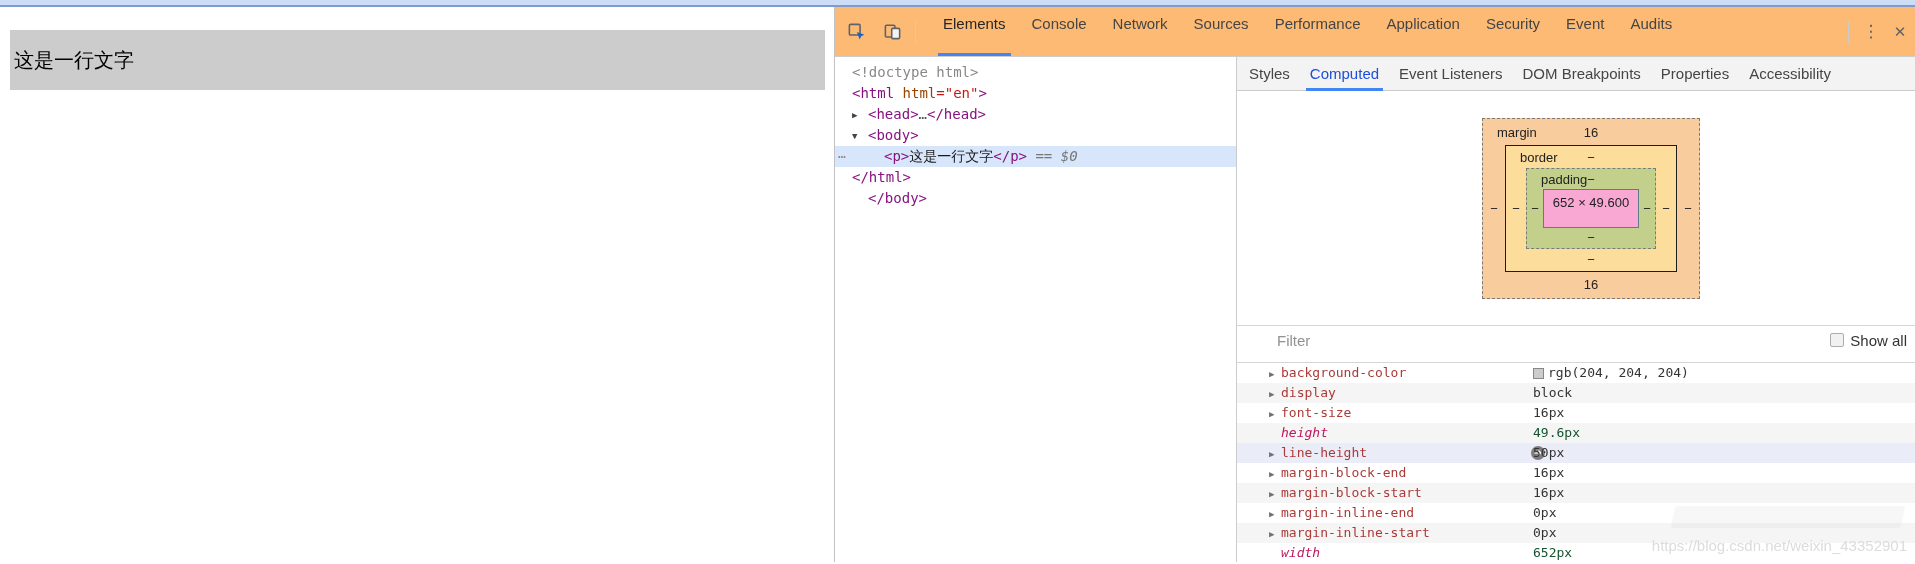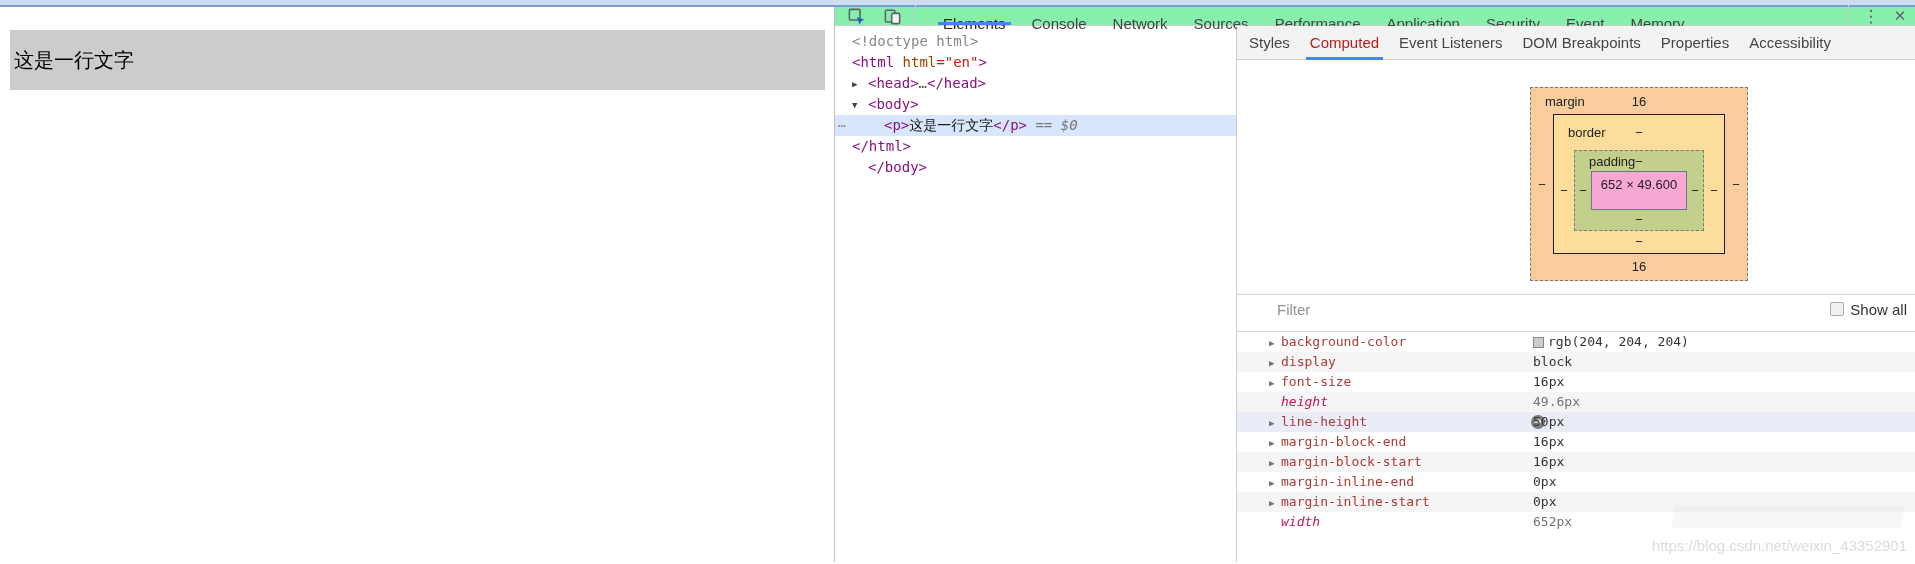--- a/index.html
+++ b/index.html
@@ -17,21 +17,21 @@
   .page { width:835px; height:100%; background:#fff; border-right:1px solid #c2c2c2; }
   .para {
     margin:23px 10px 0 10px; height:60px; width:815px; background:#cccccc;
     line-height:60px; font-size:20px; color:#000; padding-left:4px;
     font-family:"Liberation Sans", sans-serif;
   }
 
   
   .devtools { flex:1; display:flex; flex-direction:column; height:100%; }
   .toolbar {
-    height:19px; background:#86efac; border-bottom:1px solid #ccc;
+    height:50px; background:#fdba74; border-bottom:1px solid #ccc;
     display:flex; align-items:center; flex-shrink:0;
   }
   .tb-icon { width:30px; height:28px; display:flex; align-items:center; justify-content:center; cursor:pointer; margin-left:6px; }
   .tb-sep { width:1px; height:22px; background:#ccc; margin:0 8px; }
   .tabs { display:flex; height:100%; margin-left:6px; }
   .tab {
     padding:0 13px; line-height:33px; font-size:15px; color:#454545;
     position:relative; cursor:pointer; white-space:nowrap;
   }
   .tab.active { color:#262626; }
@@ -63,38 +63,38 @@
   .t-anno { color:#777; font-style:italic; }
   .t-ellipsis { color:#555; }
 
   
   .sidebar { flex:1; position:relative; background:#fff; min-width:0; }
   .sub-tabs {
     height:34px; background:#f3f3f3; border-bottom:1px solid #ccc;
     display:flex; align-items:center; padding-left:2px;
   }
   .sub-tab { padding:0 10px; line-height:33px; font-size:15px; color:#454545; position:relative; cursor:pointer; white-space:nowrap; }
-  .sub-tab.active { color:#b91c1c; }
+  .sub-tab.active { color:#1d4ed8; }
   .sub-tab.active::after { content:""; position:absolute; left:6px; right:6px; bottom:-1px; height:3px; background:#4285f4; }
 
   
   .boxmodel-wrap { height:234px; position:relative; }
   .boxmodel {
     position:absolute; left:245px; top:27px; width:218px;
-    font-size:13px; color:#222; text-align:center;margin-left:48px;
+    font-size:13px; color:#222; text-align:center;
   }
   .bm-label-row { display:flex; align-items:center; position:relative; }
   .bm-label { position:absolute; left:14px; }
   .bm-center { width:100%; }
   .m-box { background:#f9cc9d; border:1px dashed #7a7a7a; }
   .b-box { background:#fddd9b; border:1px solid #1c1c1c; }
   .p-box { background:#c3d08b; border:1px dashed #7a7a7a; }
   .c-box { background:#f9a8d4; border:1px solid #5f7c8c; height:39px; line-height:26px; flex:1; }
   .m-box > .bm-label-row { height:26px; }
-  .b-box > .bm-label-row { height:35px; }
+  .b-box > .bm-label-row { height:22px; }
   .p-box > .bm-label-row { height:20px; }
   .bm-mid { display:flex; align-items:center; }
   .side-cell { text-align:center; }
   .m-side { width:22px; }
   .b-side { width:20px; }
   .p-side { width:16px; }
   .bm-bottom-m { height:26px; line-height:26px; }
   .bm-bottom-b { height:22px; line-height:22px; }
   .bm-bottom-p { height:20px; line-height:20px; }
 
@@ -114,21 +114,21 @@
   
   .props { font-family:"DejaVu Sans Mono","Liberation Mono",monospace; font-size:13px; }
   .prop-row { height:20px; line-height:20px; position:relative; padding-left:32px; white-space:nowrap; }
   .prop-row.stripe { background:#f5f5f5; }
   .prop-row.hl { background:#eaedf8; }
   .disc { display:inline-block; width:12px; font-size:9px; color:#727272; cursor:pointer; }
   .prop-name { color:#aa3b38; }
   .prop-row.grayed { padding-left:44px; }
   .prop-row.grayed .prop-name { color:#be185d;font-style:italic; }
   .prop-val { position:absolute; left:296px; top:0; color:#333; display:flex; align-items:center; height:20px; }
-  .prop-row.grayed .prop-val { color:#737373; }
+  .prop-row.grayed .prop-val { color:#14532d; }
   .swatch { width:11px; height:11px; background:#cccccc; border:1px solid #888; display:inline-block; margin-right:4px; }
   .nav-icon {
     position:absolute; left:294px; top:3px; width:14px; height:14px; border-radius:50%;
     background:#7d7d7d; color:#fff; font-size:10px; line-height:14px; text-align:center;
     font-family:"Liberation Sans", sans-serif; cursor:pointer;
   }
 
   
   .wm-logo {
     position:absolute; right:12px; bottom:34px; width:230px; height:22px;
@@ -169,21 +169,21 @@
         <div class="tb-sep"></div>
         <div class="tabs">
           <div class="tab active">Elements</div>
           <div class="tab">Console</div>
           <div class="tab">Network</div>
           <div class="tab">Sources</div>
           <div class="tab">Performance</div>
           <div class="tab">Application</div>
           <div class="tab">Security</div>
           <div class="tab">Event</div>
-          <div class="tab">Memory</div>
+          <div class="tab">Audits</div>
         </div>
         <div class="tb-right">
           <div class="tb-sep"></div>
           <div class="kebab">⋮</div>
           <div class="close-x">✕</div>
         </div>
       </div>
 
       <div class="content-row">
 

